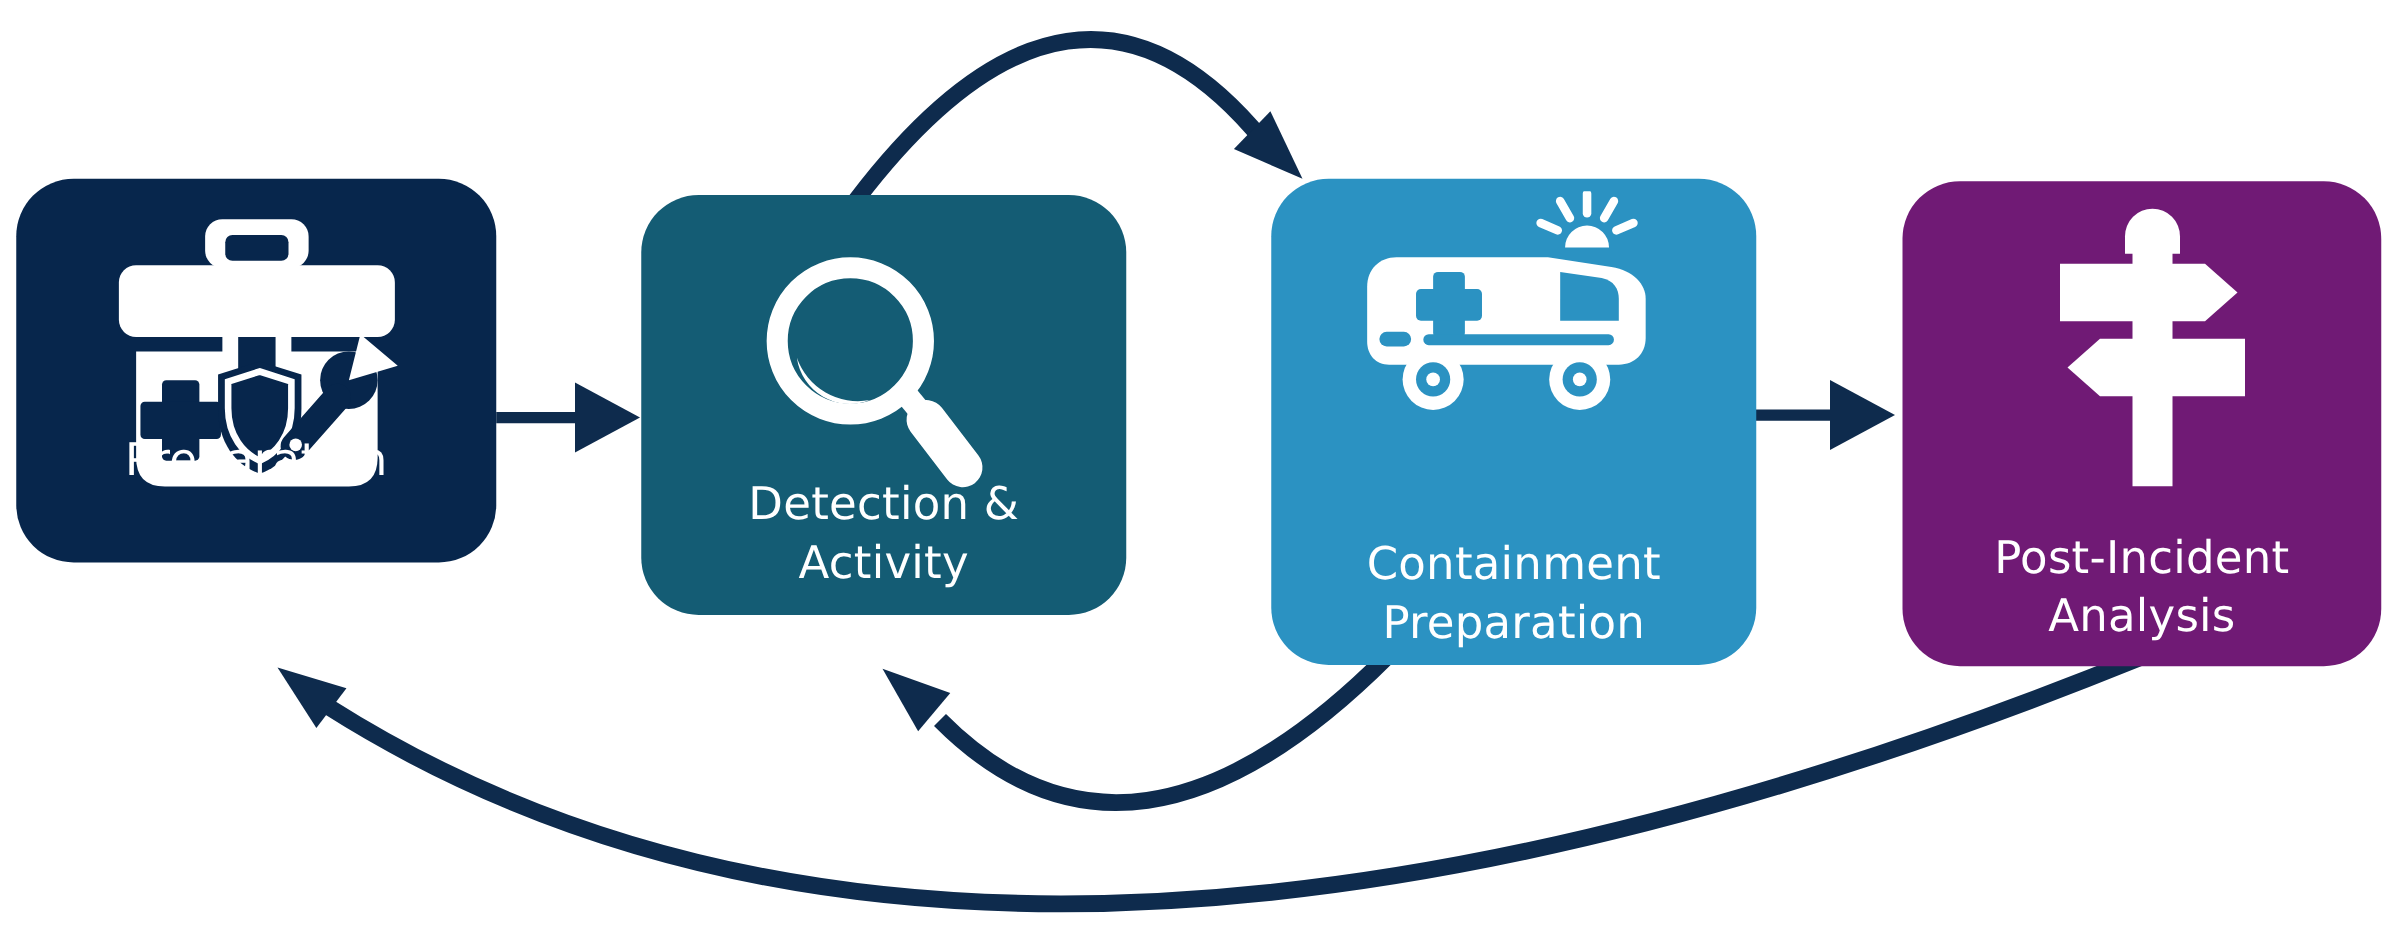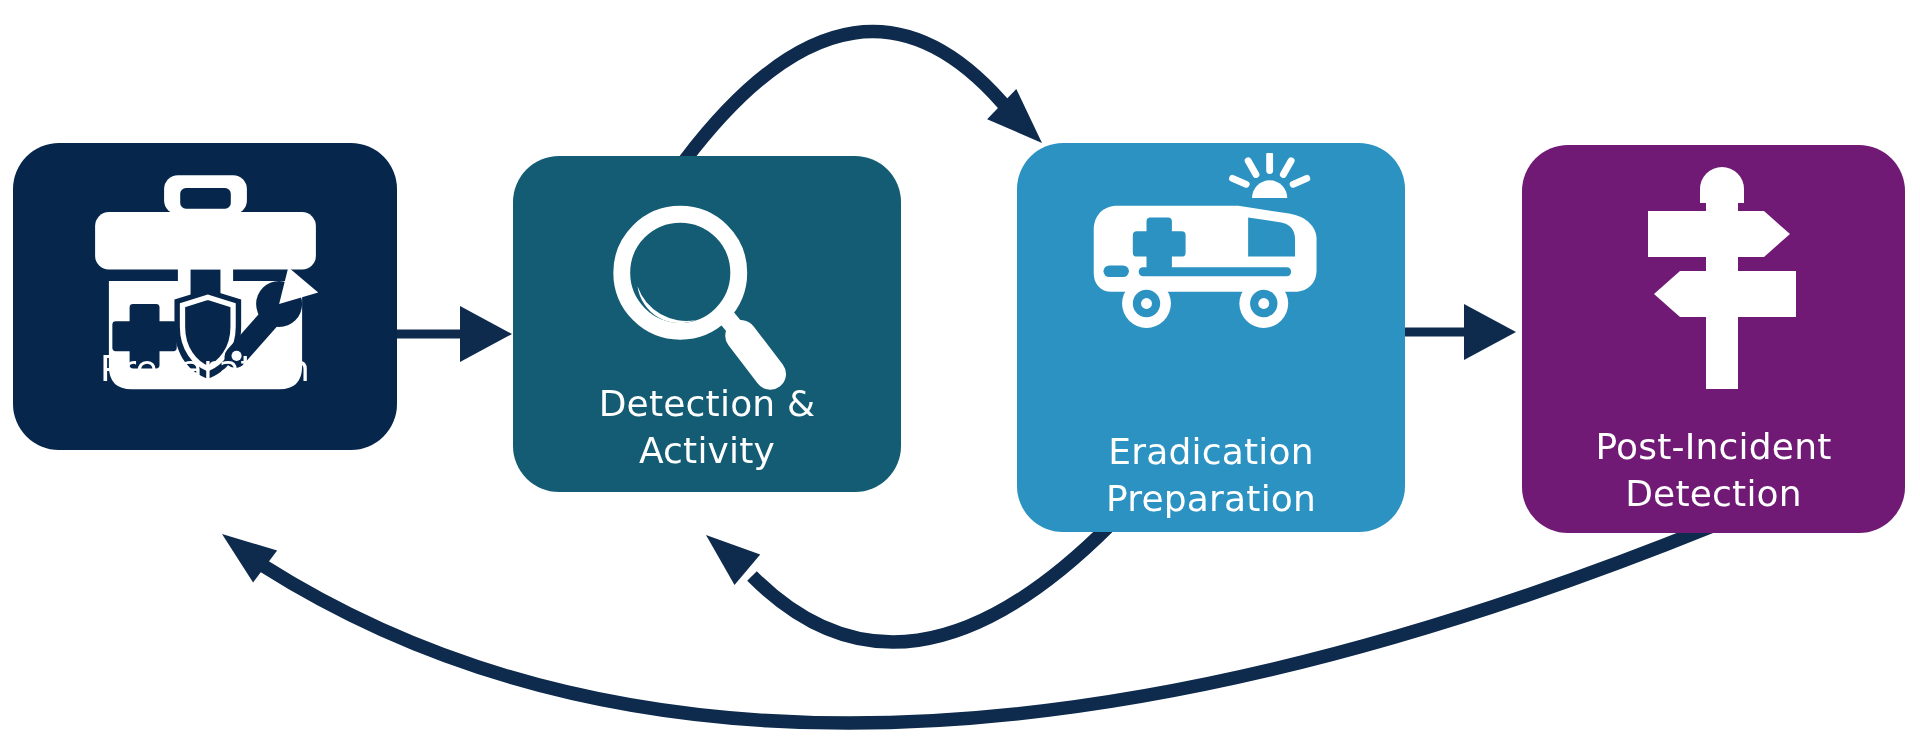--- a/index.html
+++ b/index.html
@@ -162,31 +162,31 @@
         <circle cx="37" cy="77" r="7" fill="var(--box-color)"></circle>
         <circle cx="37" cy="77" r="2.8" fill="#ffffff"></circle>
       </g>
       <g>
         <circle cx="97" cy="77" r="12.5" fill="#ffffff"></circle>
         <circle cx="97" cy="77" r="7" fill="var(--box-color)"></circle>
         <circle cx="97" cy="77" r="2.8" fill="#ffffff"></circle>
       </g>
     </svg>
     <div class="label">
-      <span>Eradication</span>
+      <span>Containment</span>
       <span>Preparation</span>
     </div>
   </div>
 
   <div class="step step-4" style="background: #701a75; --box-color: #60bbdf;">
     <svg class="icon icon-4" viewBox="0 0 110 125" preserveAspectRatio="xMidYMid meet" aria-hidden="true">
       <path d="M44,23 v-7 a11,11 0 0 1 22,0 v7 Z" fill="#ffffff"></path>
       <rect x="47" y="20" width="16" height="96" fill="#ffffff"></rect>
       <polygon points="18,27 76,27 89,38.5 76,50 18,50" fill="#ffffff"></polygon>
       <polygon points="92,57 34,57 21,68.5 34,80 92,80" fill="#ffffff"></polygon>
     </svg>
     <div class="label">
       <span>Post-Incident</span>
-      <span>Detection</span>
+      <span>Analysis</span>
     </div>
   </div>
 
 </div>
 
 </body></html>

